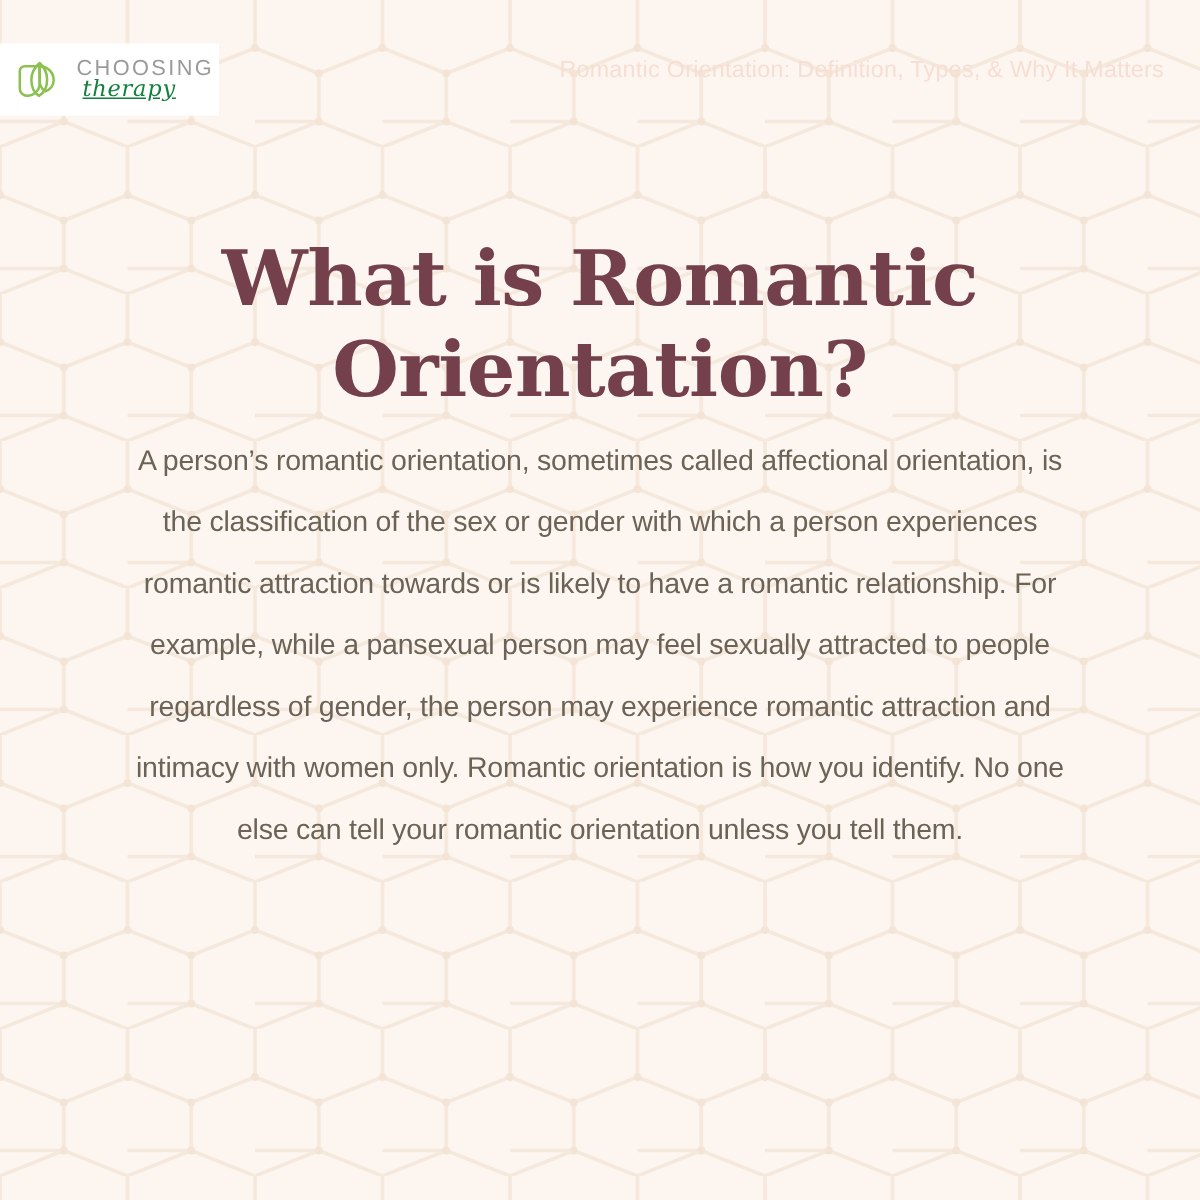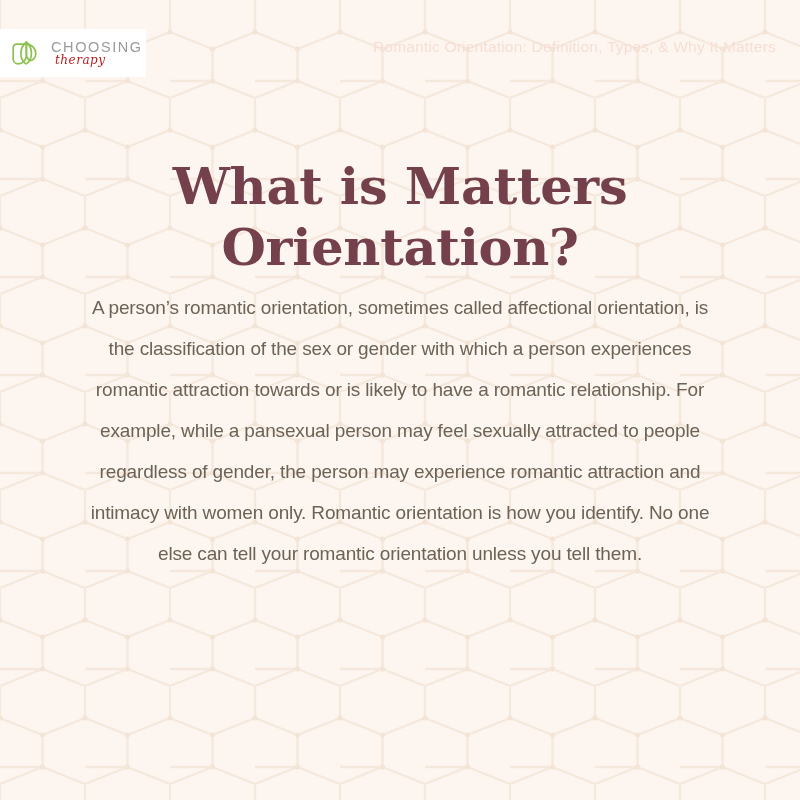--- a/index.html
+++ b/index.html
@@ -73,25 +73,26 @@
     font-family: "Liberation Sans", sans-serif;
     font-size: 14.5px;
     letter-spacing: 1.6px;
     color: #9a9a9a;
     font-weight: 400;
   }
 
   #logo-therapy {
     font-family: "DejaVu Serif", serif;
     font-style: italic;
-    font-size: 12px;
-    color: #b91c1c;
+    font-size: 15px;
+    color: #15803d;
     margin-top: -1px;
     margin-left: 4px;
     letter-spacing: 0.5px;
+    text-decoration: underline;
   }
 
   #header-title {
     position: absolute;
     right: 24px;
     top: 38px;
     font-family: "Liberation Sans", sans-serif;
     font-size: 15.5px;
     color: #f7ded3;
     letter-spacing: 0.2px;
@@ -178,18 +179,18 @@
       <span id="logo-wordmark">
         <span id="logo-choosing">CHOOSING</span>
         <span id="logo-therapy">therapy</span>
       </span>
     </div>
 
     <div id="header-title">Romantic Orientation: Definition, Types, &amp; Why It Matters</div>
   </div>
 
   <div id="content">
-    <h1 id="page-title">What is Matters Orientation?</h1>
+    <h1 id="page-title">What is Romantic Orientation?</h1>
 
     <p id="body-copy">A person’s romantic orientation, sometimes called affectional orientation, is the classification of the sex or gender with which a person experiences romantic attraction towards or is likely to have a romantic relationship. For example, while a pansexual person may feel sexually attracted to people regardless of gender, the person may experience romantic attraction and intimacy with women only. Romantic orientation is how you identify. No one else can tell your romantic orientation unless you tell them.</p>
   </div>
 
 </div>
 
 </body></html>

